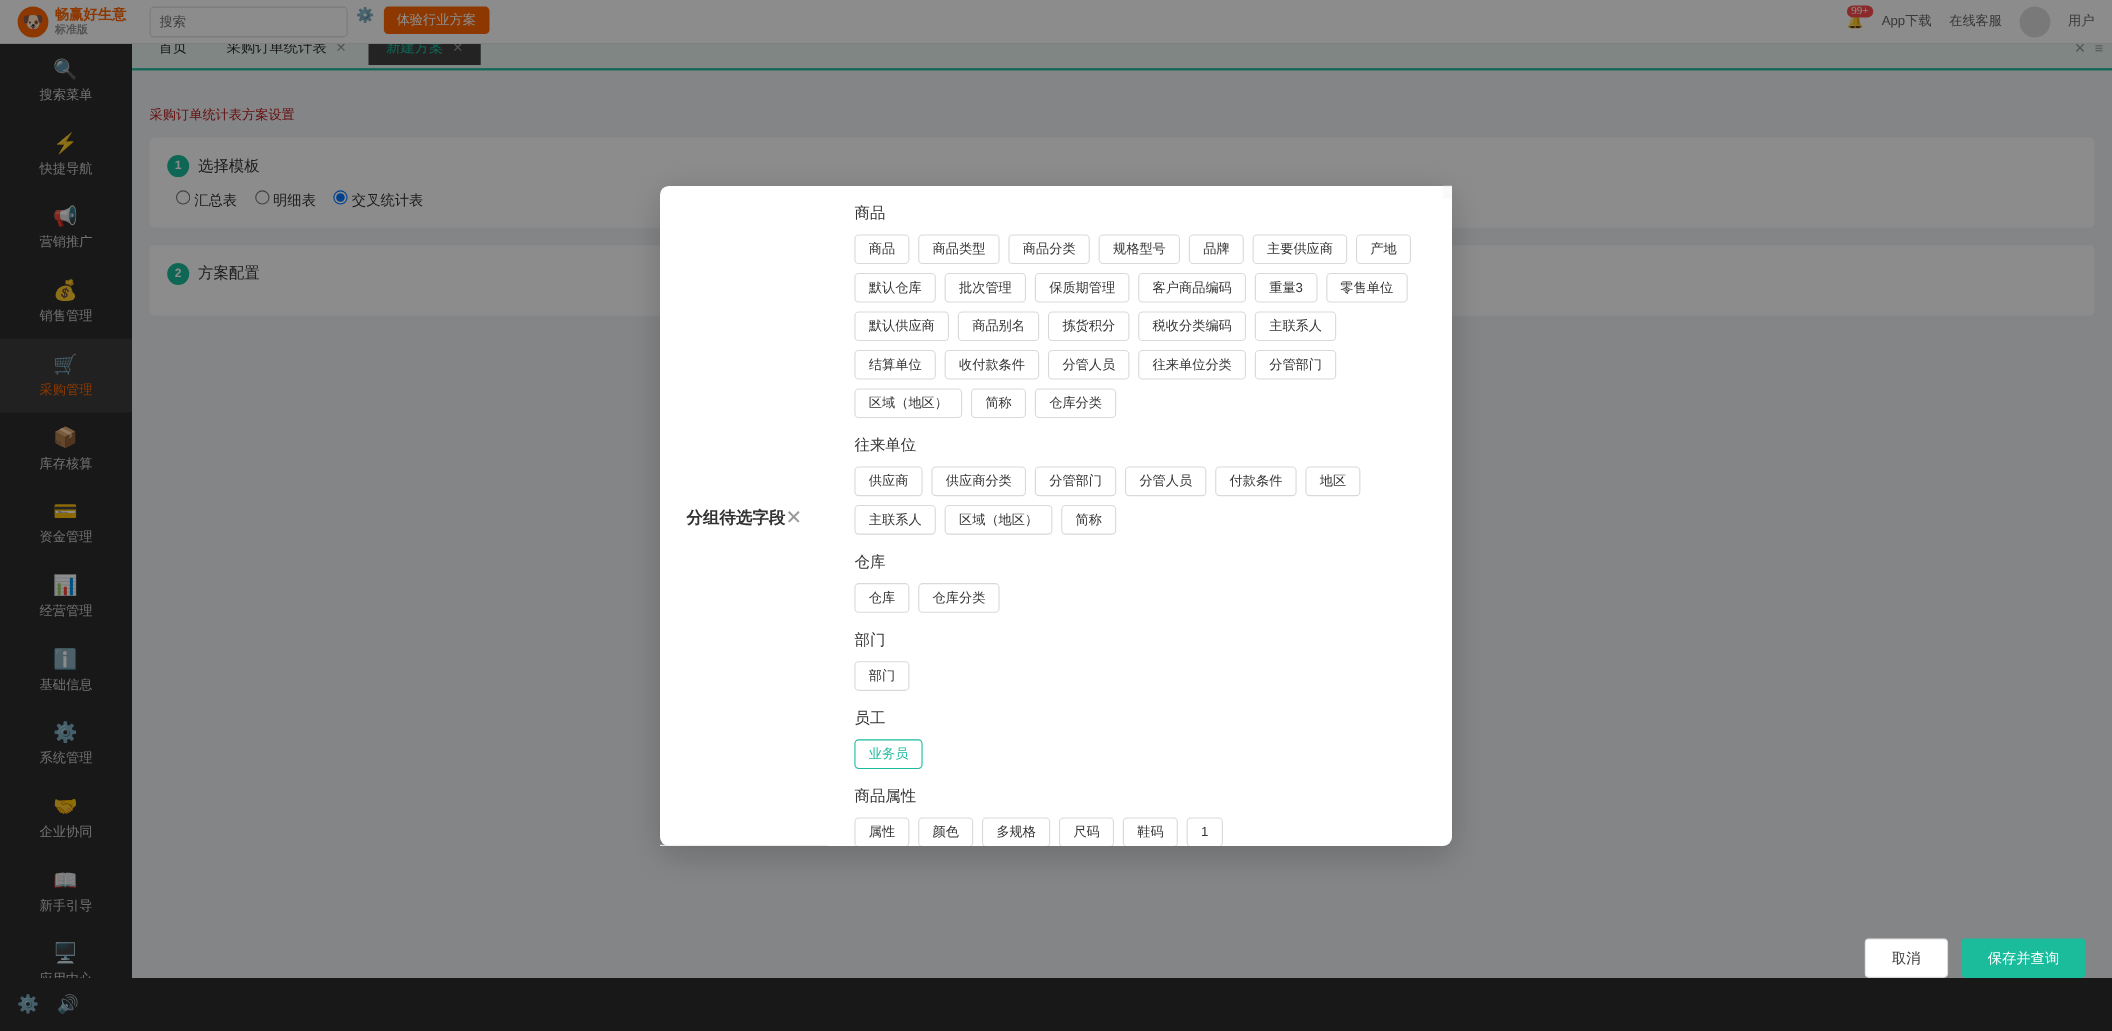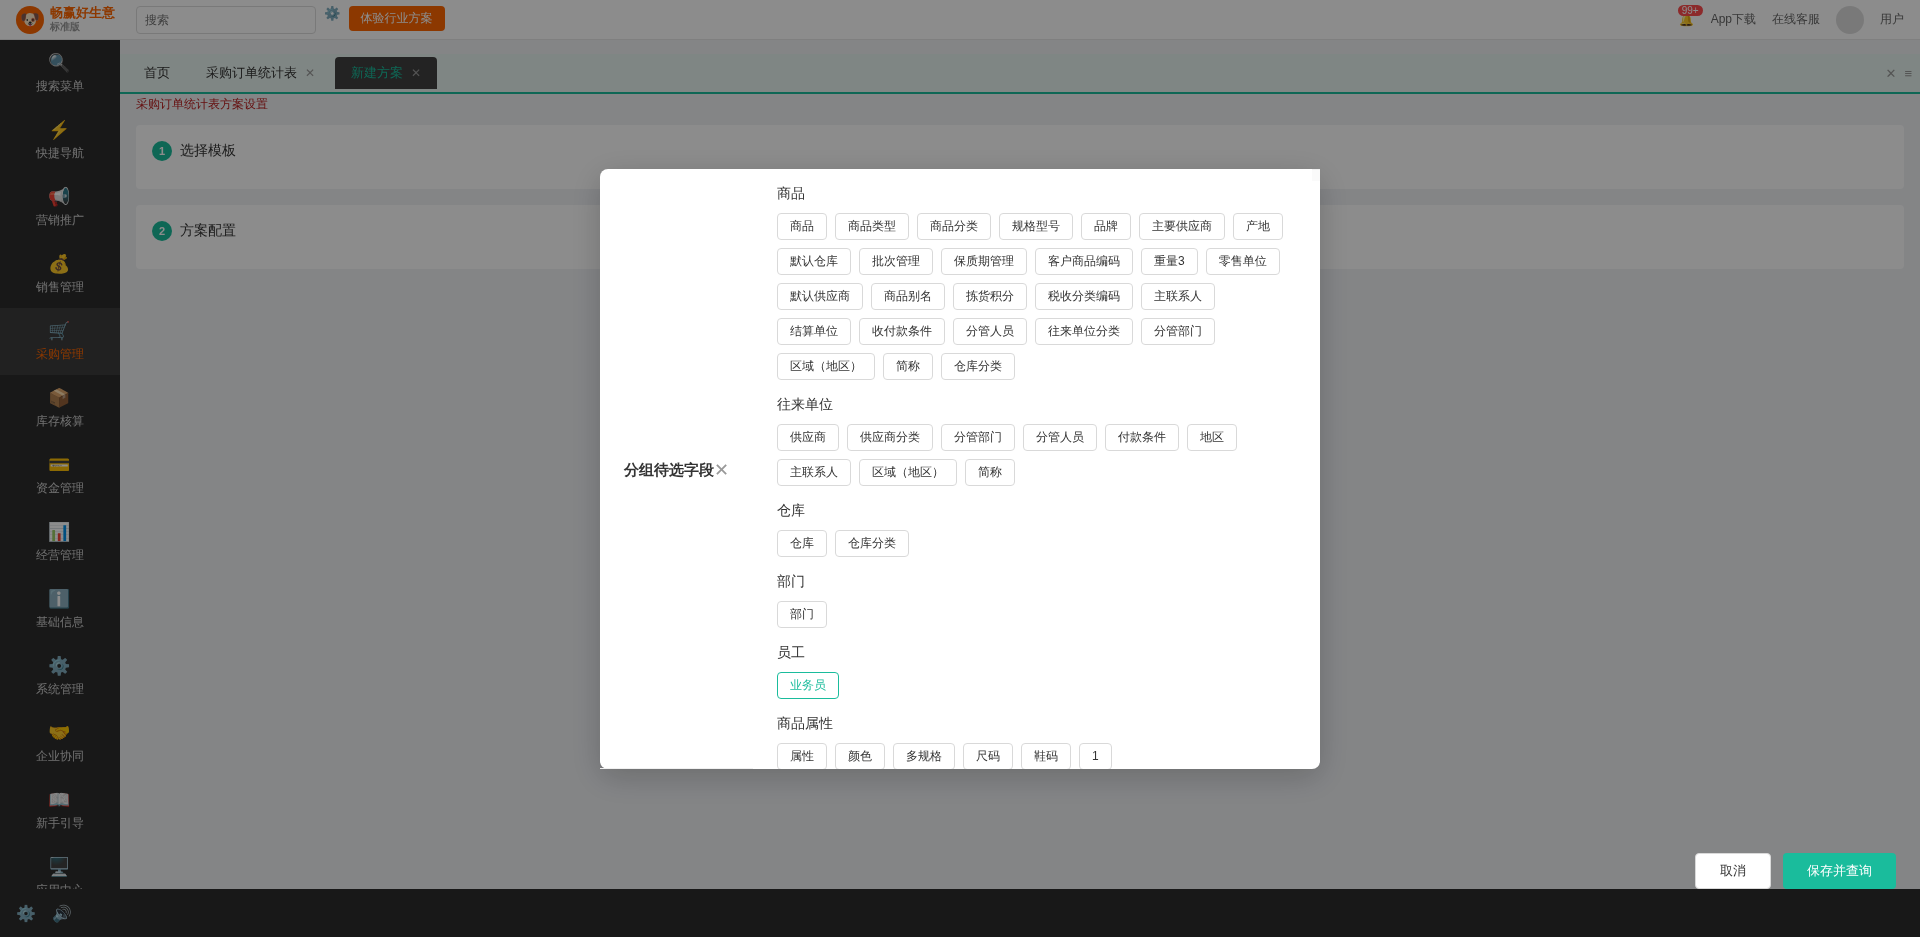--- a/index.html
+++ b/index.html
@@ -70,20 +70,21 @@
     .badge {
       position: absolute;
       top: -8px; right: -8px;
       background: #ff4d4f;
       color: white;
       border-radius: 10px;
       padding: 0 4px;
       font-size: 10px;
       min-width: 16px;
       text-align: center;
+      font-family: Liberation Serif, serif;
     }
 
     
     .sidebar {
       position: fixed;
       top: 40px; left: 0;
       width: 120px;
       bottom: 0;
       background: #2d2d2d;
       display: flex;
@@ -100,21 +101,21 @@
       cursor: pointer;
       gap: 4px;
       font-size: 12px;
     }
     .sidebar-item.active { background: #3d3d3d; color: #ff6600; }
     .sidebar-icon { font-size: 18px; }
 
     
     .tab-bar {
       position: fixed;
-      top: 54px; left: 120px; right: 0;
+      top: 24px; left: 120px; right: 0;
       height: 40px;
       background: #e8f4f0;
       display: flex;
       align-items: center;
       padding: 0 8px;
       gap: 4px;
       z-index: 40;
       border-bottom: 2px solid #1abc9c;
     }
     .tab {
@@ -423,20 +424,25 @@
     <span style="cursor:pointer;color:#999;">≡</span>
   </div>
 </div>
 
 <div class="main-content">
   <div class="breadcrumb">采购订单统计表方案设置</div>
   <div class="form-area">
     <div class="step-label">
       <div class="step-num">1</div>
       <span>选择模板</span>
+    </div>
+    <div style="display:flex;gap:16px;align-items:center;font-size:13px;padding-left:8px;">
+      <label><input type="radio" name="template" style=""> 汇总表</label>
+      <label><input type="radio" name="template" style=""> 明细表</label>
+      <label><input type="radio" name="template" checked="" style=""> 交叉统计表</label>
     </div>
   </div>
   <div class="form-area">
     <div class="step-label">
       <div class="step-num">2</div>
       <span>方案配置</span>
     </div>
   </div>
 </div>
 

